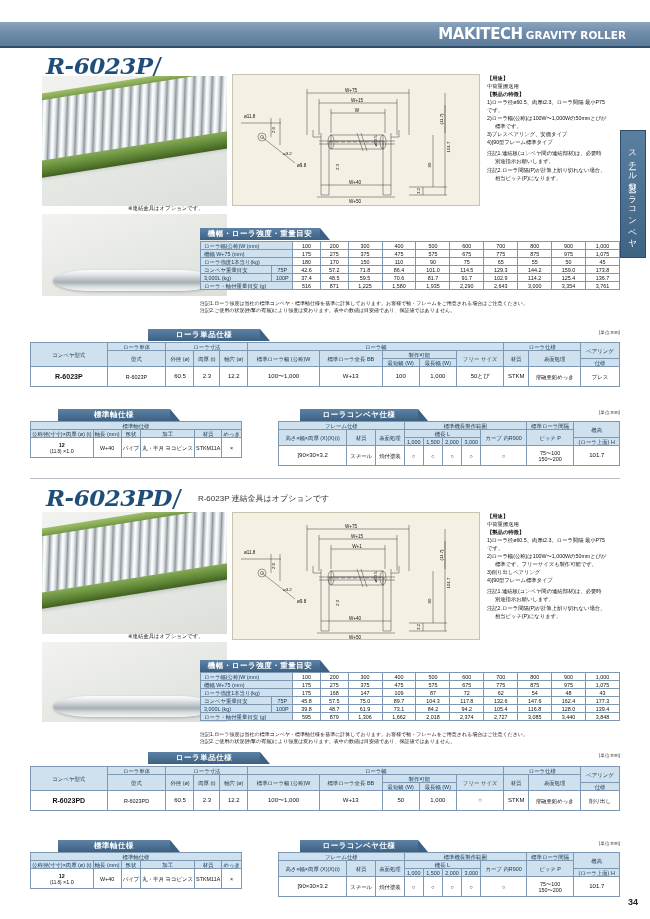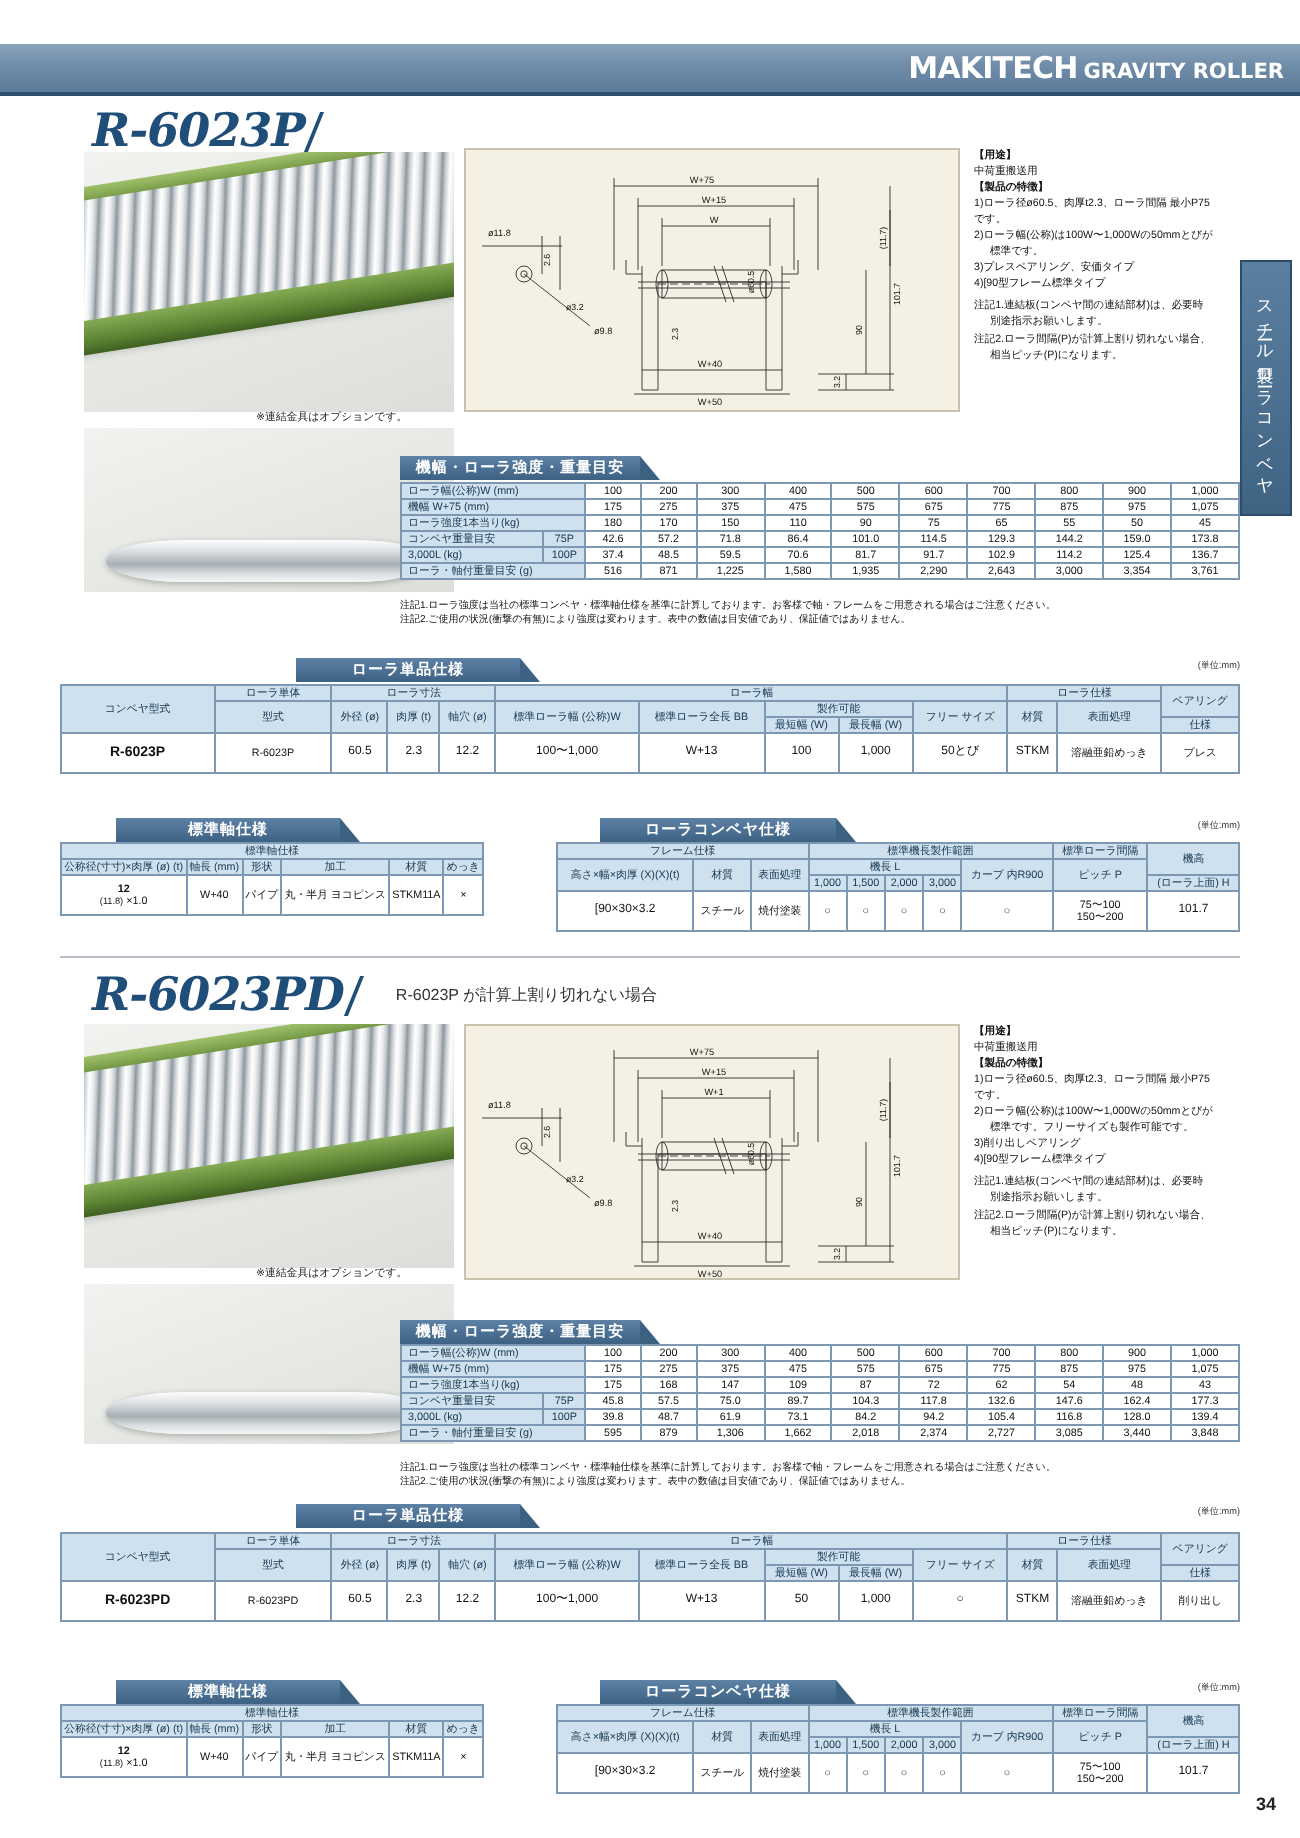--- a/index.html
+++ b/index.html
@@ -13,21 +13,21 @@
     overflow:hidden;
   }
 
   
   .brandbar{
     position:absolute; left:0; top:22px; width:650px; height:26px;
     background:linear-gradient(180deg,#8ba4bd 0%, #6f8ca8 45%, #5d7c9a 100%);
     border-bottom:2px solid #2f4f6e;
   }
   .brandbar .logo{
-    position:absolute; right:8px; top:3px;
+    position:absolute; right:24px; top:3px;
     color:#ffffff; font-weight:bold; letter-spacing:-0.4px;
     font-size:15px; font-family:"DejaVu Sans",sans-serif;
     white-space:nowrap;
   }
   .brandbar .logo .sub{
     font-size:10.5px; letter-spacing:0px; margin-left:3px;
   }
 
   
   .ptitle{
@@ -478,21 +478,21 @@
         <td>○</td>
         <td>75〜100<br>150〜200</td>
         <td class="big">101.7</td>
       </tr>
     </tbody>
   </table>
 
 <div class="divider" style="top:478px;"></div>
 
 <div class="ptitle" style="left:46px; top:484px;">
-  <span class="code">R-6023PD</span><span class="slash"></span><span class="sub">R-6023P が計算上割り切れない場合</span>
+  <span class="code">R-6023PD</span><span class="slash"></span><span class="sub">R-6023P 連結金具はオプションです</span>
 </div>
 
 <div class="photo" style="left:42px; top:512px; width:185px; height:122px;">
   <div class="frame-green"></div>
   <div class="rollerbed"></div>
   <div class="frame-green2"></div>
 </div>
 <div class="photo-note" style="left:128px; top:633px;">※連結金具はオプションです。</div>
 
 <div class="photo" style="left:42px; top:642px; width:185px; height:80px;">

